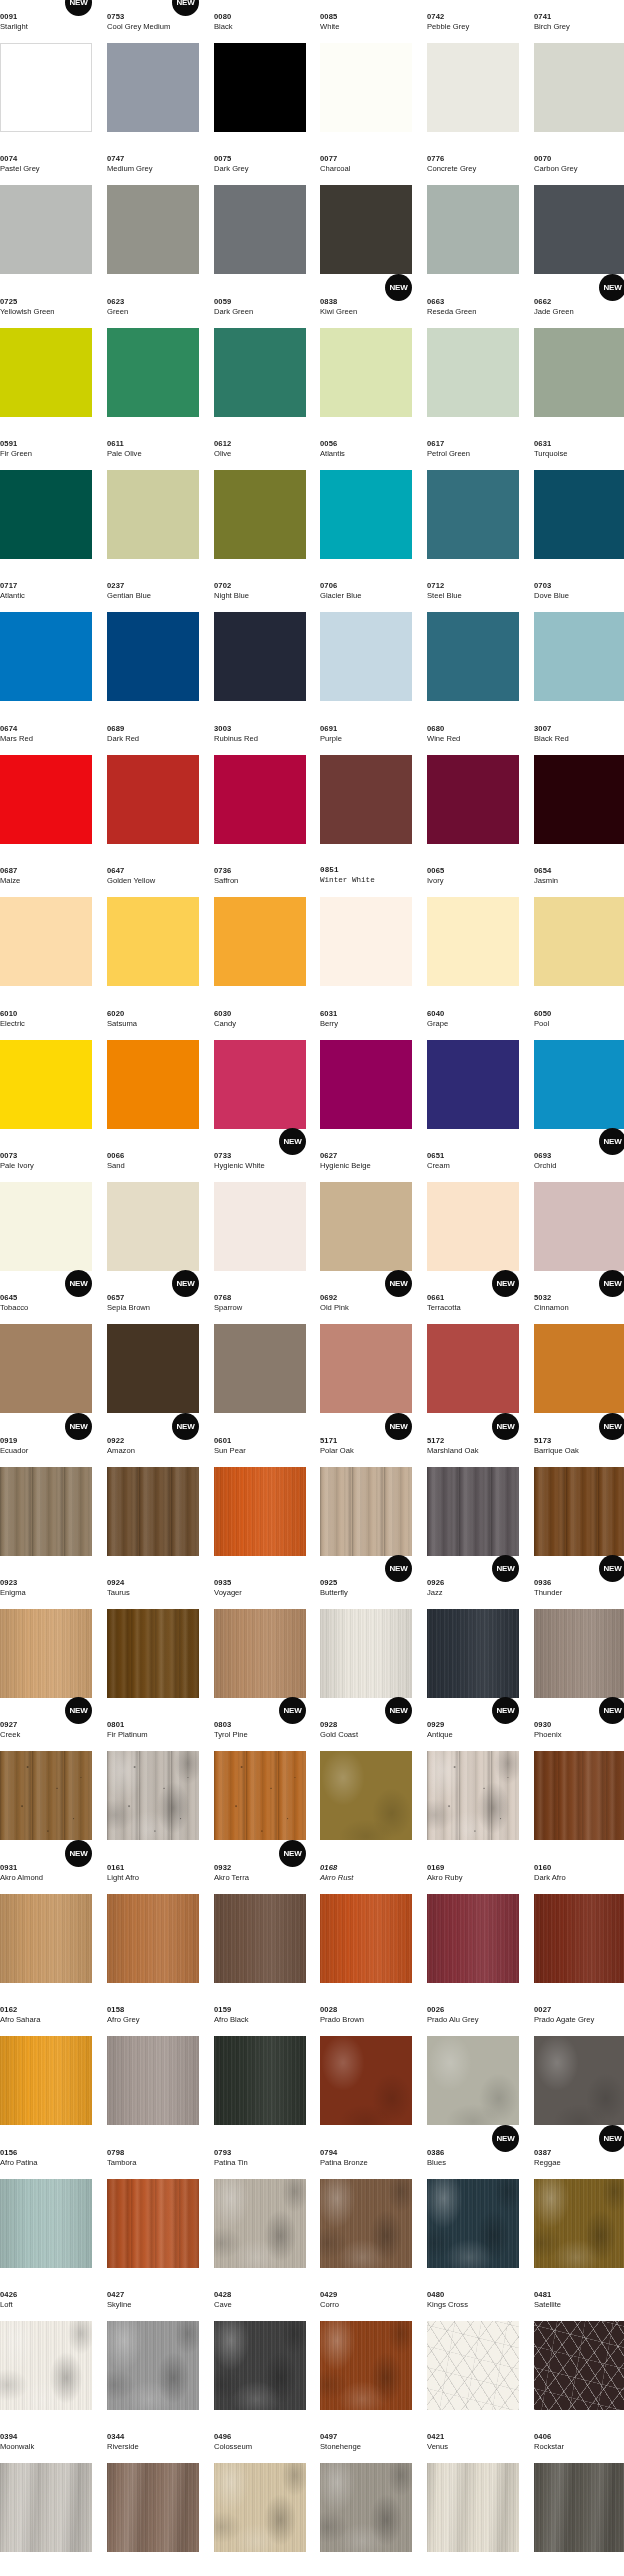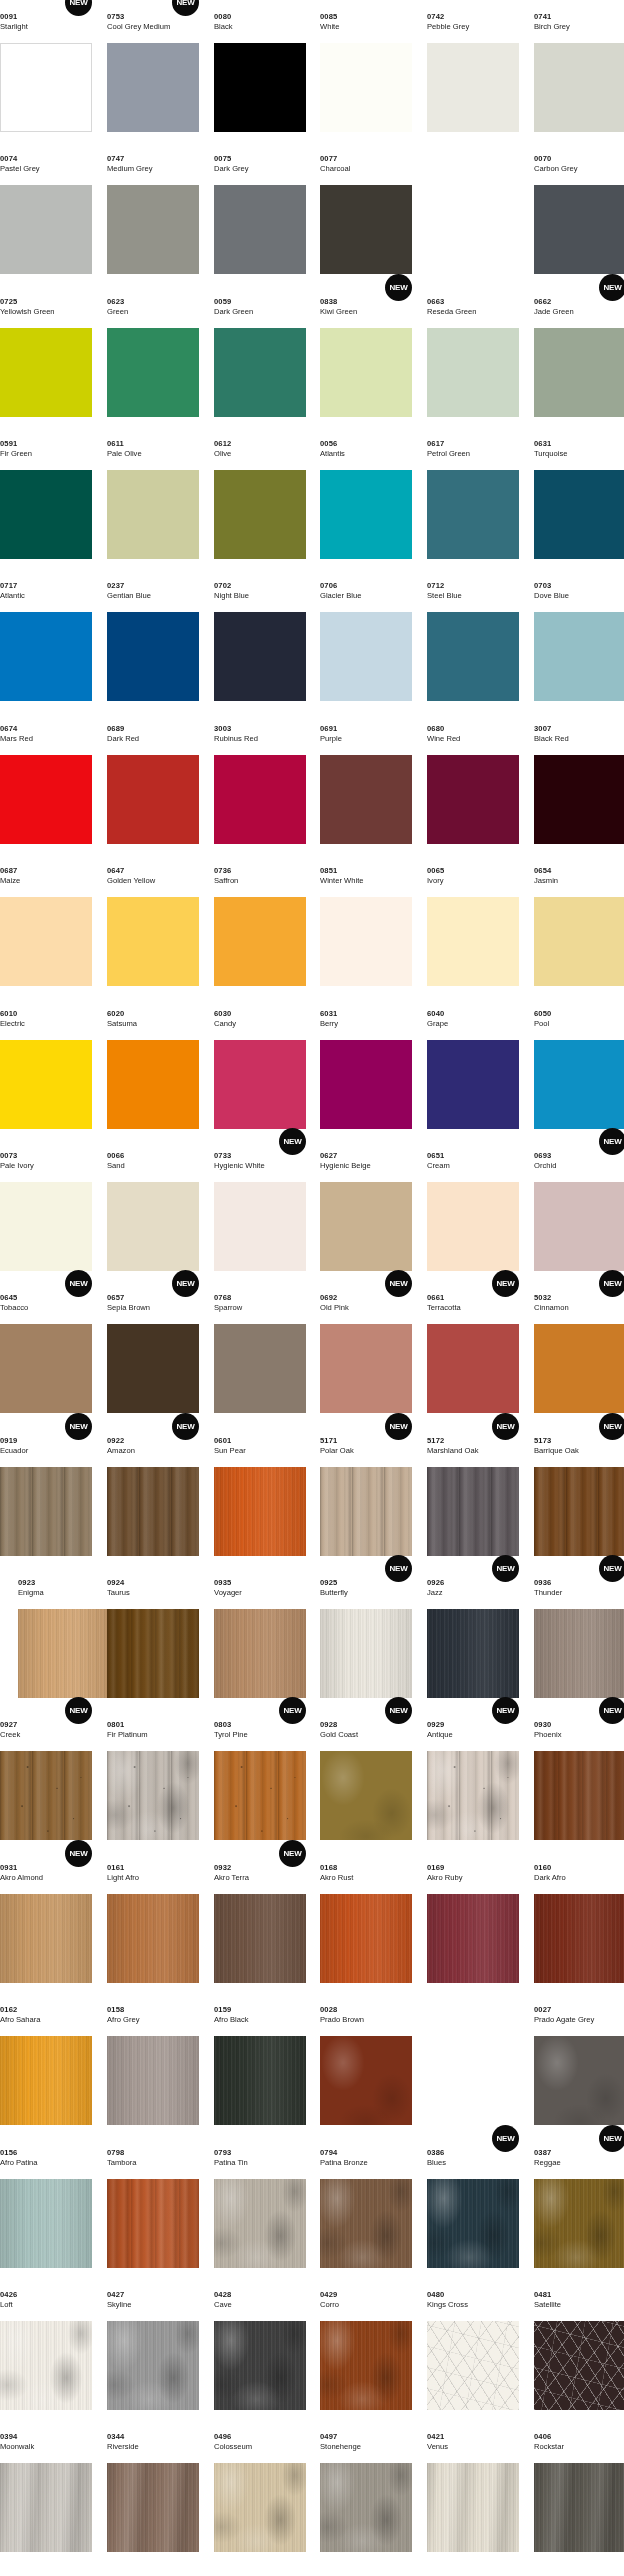--- a/index.html
+++ b/index.html
@@ -209,20 +209,25 @@
       <div class="cell" style="left: 214px;">
         <div class="code">0075</div>
         <div class="cname">Dark Grey</div>
         <div class="swatch" style="background-color: rgb(110, 114, 118);"></div>
       </div>
       <div class="cell" style="left: 320px;">
         <div class="code">0077</div>
         <div class="cname">Charcoal</div>
         <div class="swatch" style="background-color: rgb(62, 58, 51);"></div>
       </div>
+      <div class="cell" style="left: 427px;">
+        <div class="code">0776</div>
+        <div class="cname">Concrete Grey</div>
+        <div class="swatch" style="background-color: rgb(168, 179, 173);"></div>
+      </div>
       <div class="cell" style="left: 534px;">
         <div class="code">0070</div>
         <div class="cname">Carbon Grey</div>
         <div class="swatch" style="background-color: rgb(76, 81, 87);"></div>
       </div>
     </div>
     <div class="row" style="top: 285px;">
       <div class="cell" style="left: 0px;">
         <div class="code">0725</div>
         <div class="cname">Yellowish Green</div>
@@ -361,21 +366,21 @@
       <div class="cell" style="left: 107px;">
         <div class="code">0647</div>
         <div class="cname">Golden Yellow</div>
         <div class="swatch" style="background-color: rgb(252, 208, 83);"></div>
       </div>
       <div class="cell" style="left: 214px;">
         <div class="code">0736</div>
         <div class="cname">Saffron</div>
         <div class="swatch" style="background-color: rgb(245, 169, 48);"></div>
       </div>
-      <div class="cell" style="left: 320px;">
+      <div class="cell" style="left: 320px; font-family: Liberation Mono, monospace;">
         <div class="code">0851</div>
         <div class="cname">Winter White</div>
         <div class="swatch" style="background-color: rgb(253, 242, 231);"></div>
       </div>
       <div class="cell" style="left: 427px;">
         <div class="code">0065</div>
         <div class="cname">Ivory</div>
         <div class="swatch" style="background-color: rgb(253, 238, 196);"></div>
       </div>
       <div class="cell" style="left: 534px;">
@@ -531,21 +536,21 @@
       <div class="cell" style="left: 534px;">
         <div class="code">5173</div>
         <div class="cname">Barrique Oak</div>
         <div class="swatch" style="background-color: rgb(116, 69, 28);">
           <div class="tex grain-plank"></div>
         </div>
         <div class="badge">NEW</div>
       </div>
     </div>
     <div class="row" style="top: 1566px;">
-      <div class="cell" style="left: 18px;">
+      <div class="cell" style="left: 0px;">
         <div class="code">0923</div>
         <div class="cname">Enigma</div>
         <div class="swatch" style="background-color: rgb(211, 165, 115);">
           <div class="tex grain-fine"></div>
           <div class="tex shade-v"></div>
         </div>
       </div>
       <div class="cell" style="left: 107px;">
         <div class="code">0924</div>
         <div class="cname">Taurus</div>
@@ -666,21 +671,21 @@
       </div>
       <div class="cell" style="left: 214px;">
         <div class="code">0932</div>
         <div class="cname">Akro Terra</div>
         <div class="swatch" style="background-color: rgb(111, 83, 66);">
           <div class="tex grain-fine"></div>
           <div class="tex shade-v"></div>
         </div>
         <div class="badge">NEW</div>
       </div>
-      <div class="cell" style="left: 320px;">
+      <div class="cell" style="left: 320px; font-style: italic;">
         <div class="code">0168</div>
         <div class="cname">Akro Rust</div>
         <div class="swatch" style="background-color: rgb(197, 80, 27);">
           <div class="tex grain-fine"></div>
           <div class="tex shade-v"></div>
         </div>
       </div>
       <div class="cell" style="left: 427px;">
         <div class="code">0169</div>
         <div class="cname">Akro Ruby</div>
@@ -723,20 +728,27 @@
           <div class="tex shade-v"></div>
         </div>
       </div>
       <div class="cell" style="left: 320px;">
         <div class="code">0028</div>
         <div class="cname">Prado Brown</div>
         <div class="swatch" style="background-color: rgb(123, 48, 25);">
           <div class="tex mottle-soft"></div>
         </div>
       </div>
+      <div class="cell" style="left: 427px;">
+        <div class="code">0026</div>
+        <div class="cname">Prado Alu Grey</div>
+        <div class="swatch" style="background-color: rgb(178, 177, 164);">
+          <div class="tex mottle-soft"></div>
+        </div>
+      </div>
       <div class="cell" style="left: 534px;">
         <div class="code">0027</div>
         <div class="cname">Prado Agate Grey</div>
         <div class="swatch" style="background-color: rgb(93, 88, 84);">
           <div class="tex mottle-soft"></div>
         </div>
       </div>
     </div>
     <div class="row" style="top: 2136px;">
       <div class="cell" style="left: 0px;">

